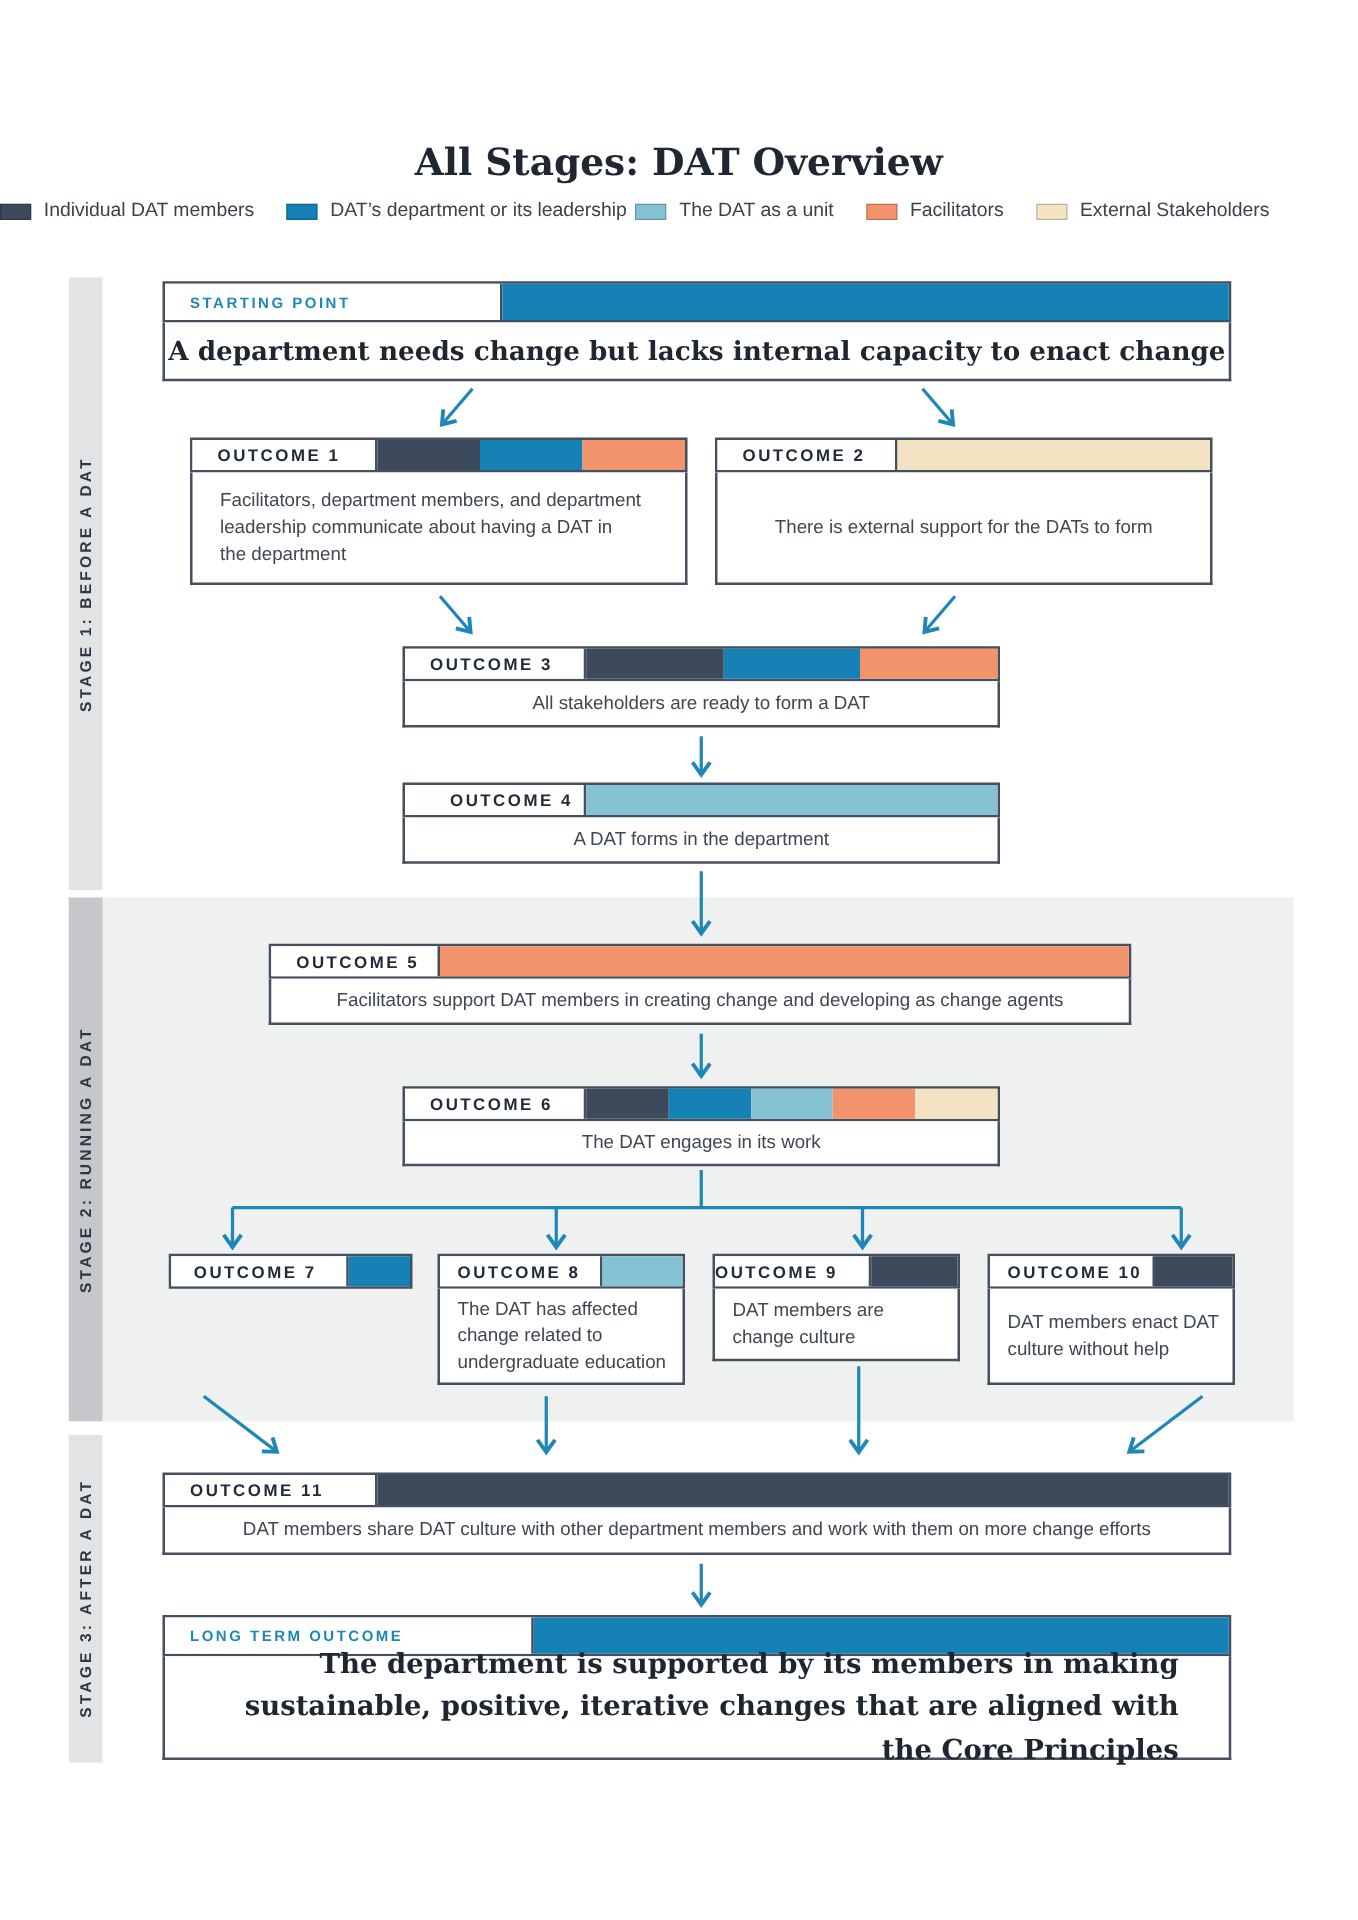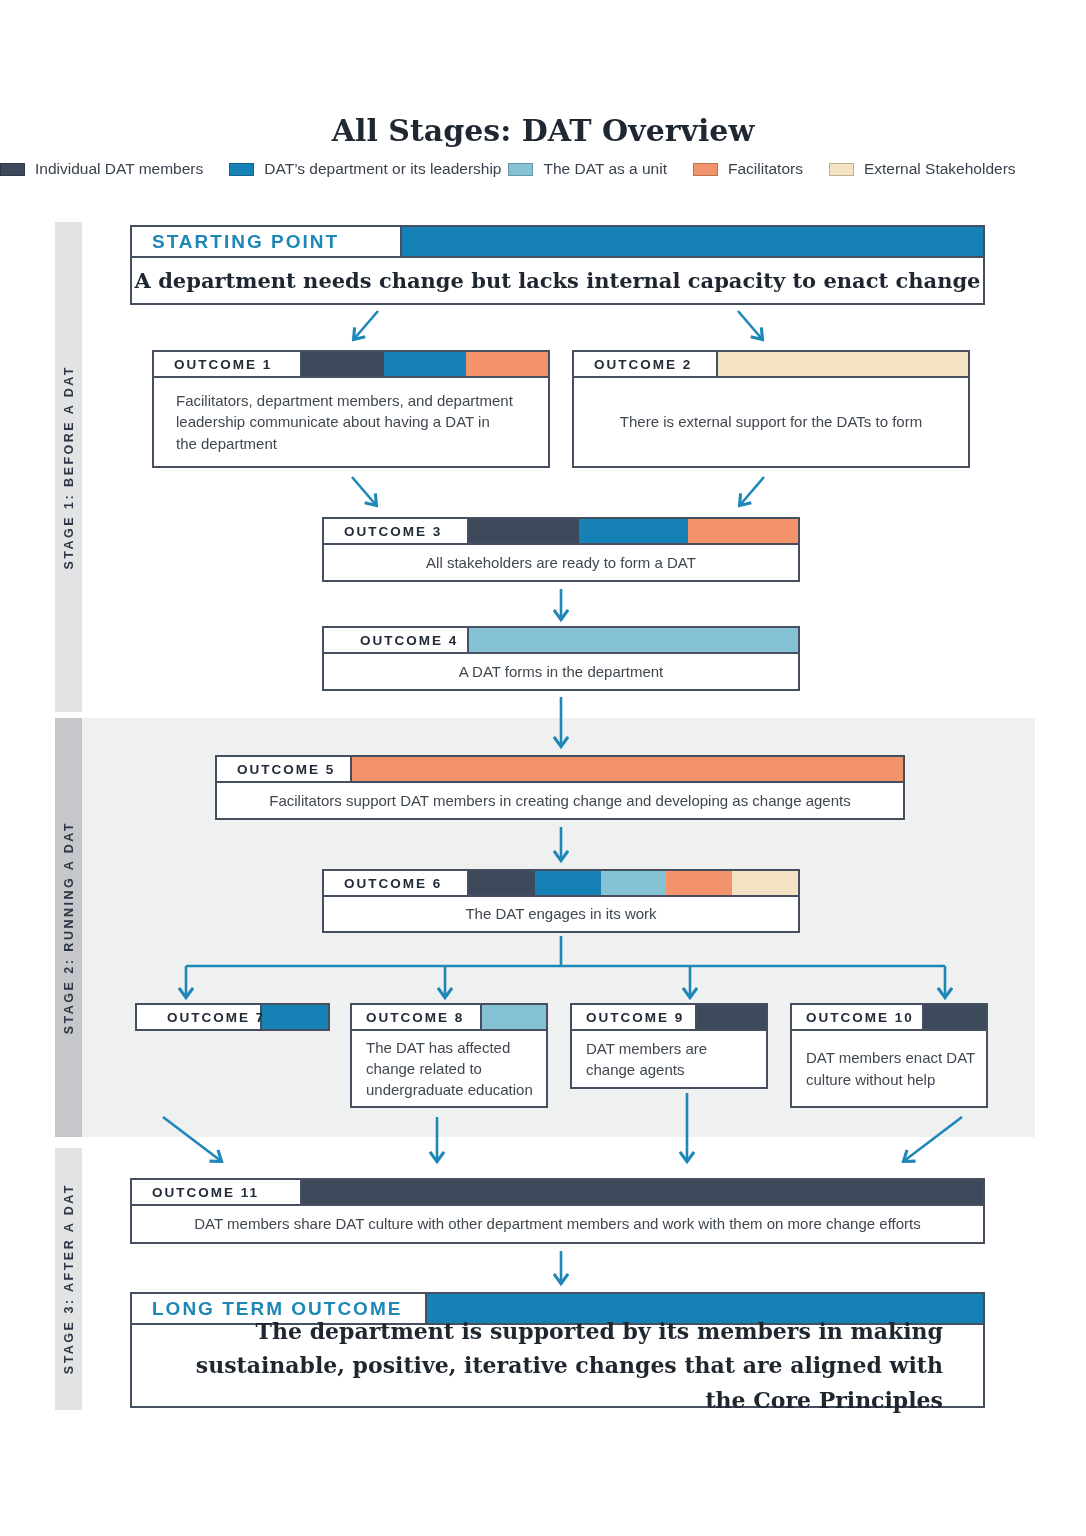--- a/index.html
+++ b/index.html
@@ -28,21 +28,21 @@
   .stage-label {
     writing-mode:vertical-rl; transform:rotate(180deg);
     font-size:12.5px; font-weight:bold; letter-spacing:2.5px; color:#2d3644; white-space:nowrap;
   }
 
   .flow-box { position:absolute; }
   .box-header { display:flex; border:2px solid #454f5f; height:28px; background:#ffffff; }
   .box-header.tall { height:33px; }
   .box-label-wrap { background:#ffffff; border-right:2px solid #454f5f; display:flex; align-items:center; padding-left:20px; flex:0 0 auto; }
   .box-label { font-weight:bold; font-size:13.5px; letter-spacing:2px; color:#222b38; white-space:nowrap; }
-  .box-label.accent { font-size:19px; color:#1e87b8; }
+  .box-label.accent { font-size:12px; color:#1e87b8; }
   .box-segments { flex:1 1 auto; display:flex; }
   .seg { flex:1 1 0; }
   .box-body {
     border:2px solid #454f5f; border-top:none; background:#ffffff;
     display:flex; flex-direction:column; justify-content:center;
     font-size:15px; color:#3f4750; line-height:1.42;
   }
   .box-body.center { text-align:right; align-items:center; }
   .box-body.left { align-items:flex-start; }
   .box-body.serif {
@@ -183,21 +183,21 @@
           <div class="seg" style="background: rgb(133, 194, 211);"></div>
           <div class="seg" style="background: rgb(242, 147, 107);"></div>
           <div class="seg" style="background: rgb(243, 227, 195);"></div>
         </div>
     </div>
     <div class="box-body center" style="height:36px;">The DAT engages in its work</div>
   </div>
 
   <div class="flow-box" style="left:135px; top:1003px; width:195px;">
     <div class="box-header">
-      <div class="box-label-wrap" style="width:125px; padding-left:30px;">
+      <div class="box-label-wrap" style="width:142px; padding-left:18px;">
         <span class="box-label">OUTCOME 7</span>
       </div>
       <div class="box-segments">
           <div class="seg" style="background: rgb(21, 129, 181);"></div>
         </div>
     </div>
   </div>
 
   <div class="flow-box" style="left:350px; top:1003px; width:198px;">
     <div class="box-header">
@@ -206,28 +206,28 @@
       </div>
       <div class="box-segments">
           <div class="seg" style="background: rgb(133, 194, 211);"></div>
         </div>
     </div>
     <div class="box-body left" style="height:77px; padding:0 4px 0 14px;">The DAT has affected change related to undergraduate education</div>
   </div>
 
   <div class="flow-box" style="left:570px; top:1003px; width:198px;">
     <div class="box-header">
-      <div class="box-label-wrap" style="width:125px; padding-left:14px;">
+      <div class="box-label-wrap" style="width:125px; padding-left:0;">
         <span class="box-label">OUTCOME 9</span>
       </div>
       <div class="box-segments">
           <div class="seg" style="background: rgb(61, 74, 92);"></div>
         </div>
     </div>
-    <div class="box-body left" style="height:58px; padding:0 10px 0 14px;">DAT members are change agents</div>
+    <div class="box-body left" style="height:58px; padding:0 10px 0 14px;">DAT members are change culture</div>
   </div>
 
   <div class="flow-box" style="left:790px; top:1003px; width:198px;">
     <div class="box-header">
       <div class="box-label-wrap" style="width:132px; padding-left:14px;">
         <span class="box-label">OUTCOME 10</span>
       </div>
       <div class="box-segments">
           <div class="seg" style="background: rgb(61, 74, 92);"></div>
         </div>

